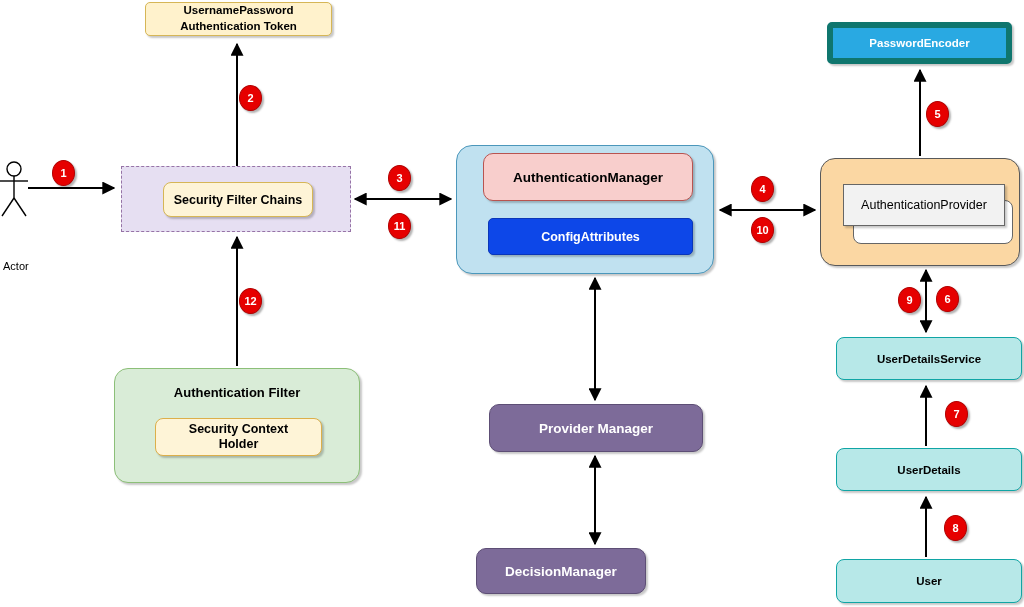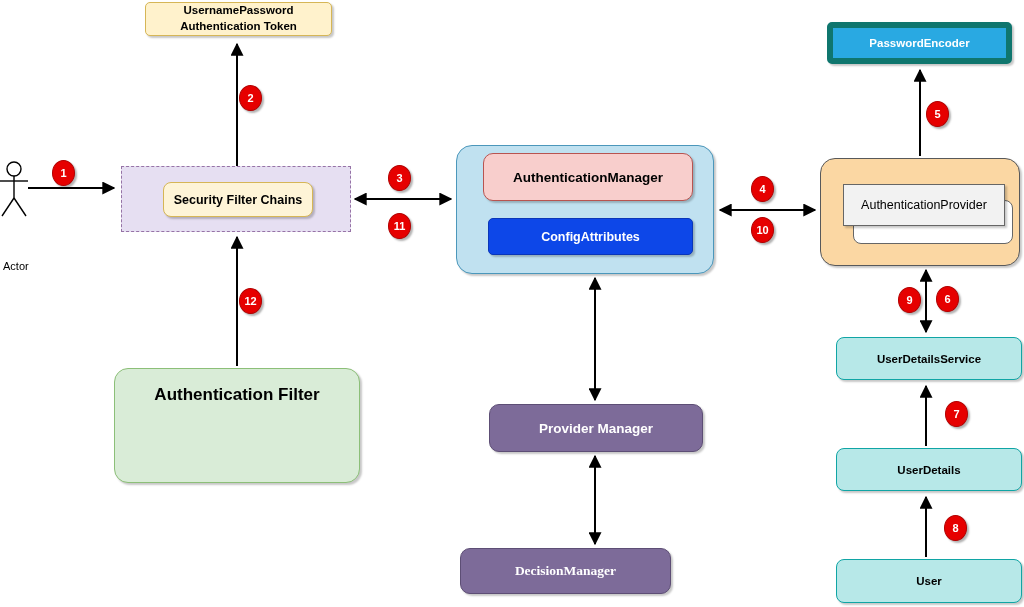--- a/index.html
+++ b/index.html
@@ -61,27 +61,27 @@
   .teal { background:#B7E8E8; border:1.5px solid #10A5A5; border-radius:8px;
     font-weight:600; font-size:11.5px; }
   .uds-box  { left:836px; top:337px; width:186px; height:43px; }
   .ud-box   { left:836px; top:448px; width:186px; height:43px; }
   .user-box { left:836px; top:559px; width:186px; height:44px; }
 
   
   .purple { background:#7D6B99; border:1px solid #5D4E75; border-radius:10px;
     font-weight:bold; font-size:13.5px; color:#fff; }
   .pm-box { left:489px; top:404px; width:214px; height:48px; }
-  .dm-box { left:460px; top:548px; width:211px; height:46px;font-family:Liberation Serif, serif; }
+  .dm-box { left:476px; top:548px; width:170px; height:46px; }
 
   
   .afc { left:114px; top:368px; width:246px; height:115px;
     background:#D9ECD7; border:1.5px solid #8CBF78; border-radius:14px;
     justify-content:flex-start; padding-top:16px; }
-  .af-label { font-size:17px; font-weight:600; }
+  .af-label { font-size:13px; font-weight:600; }
   .sch-box { left:155px; top:418px; width:167px; height:38px;
     background:#FEF4D7; border:1px solid #DCAF4A; border-radius:8px;
     font-weight:bold; font-size:12.5px; line-height:1.2; }
 
   
   .badge { position:absolute; width:21px; height:24px; border-radius:50%;
     background:#E60000; border:1px solid #B30000; color:#fff;
     font-weight:bold; font-size:11px;
     display:flex; align-items:center; justify-content:center;
     box-shadow:2px 2px 2px rgba(0,0,0,0.3); }
@@ -165,20 +165,24 @@
   <div class="box purple pm-box">
     <span>Provider Manager</span>
   </div>
   <div class="box purple dm-box">
     <span>DecisionManager</span>
   </div>
 
   <div class="box afc">
     <span class="af-label">Authentication Filter</span>
   </div>
+  <div class="box sch-box">
+    <span class="line2">Security Context</span>
+    <span class="line2">Holder</span>
+  </div>
 
   <div class="badge" style="left:52px;  top:160px;">1</div>
   <div class="badge" style="left:239px; top:85px;">2</div>
   <div class="badge" style="left:388px; top:165px;">3</div>
   <div class="badge" style="left:751px; top:176px;">4</div>
   <div class="badge" style="left:926px; top:101px;">5</div>
   <div class="badge" style="left:936px; top:286px;">6</div>
   <div class="badge" style="left:945px; top:401px;">7</div>
   <div class="badge" style="left:944px; top:515px;">8</div>
   <div class="badge" style="left:898px; top:287px;">9</div>

